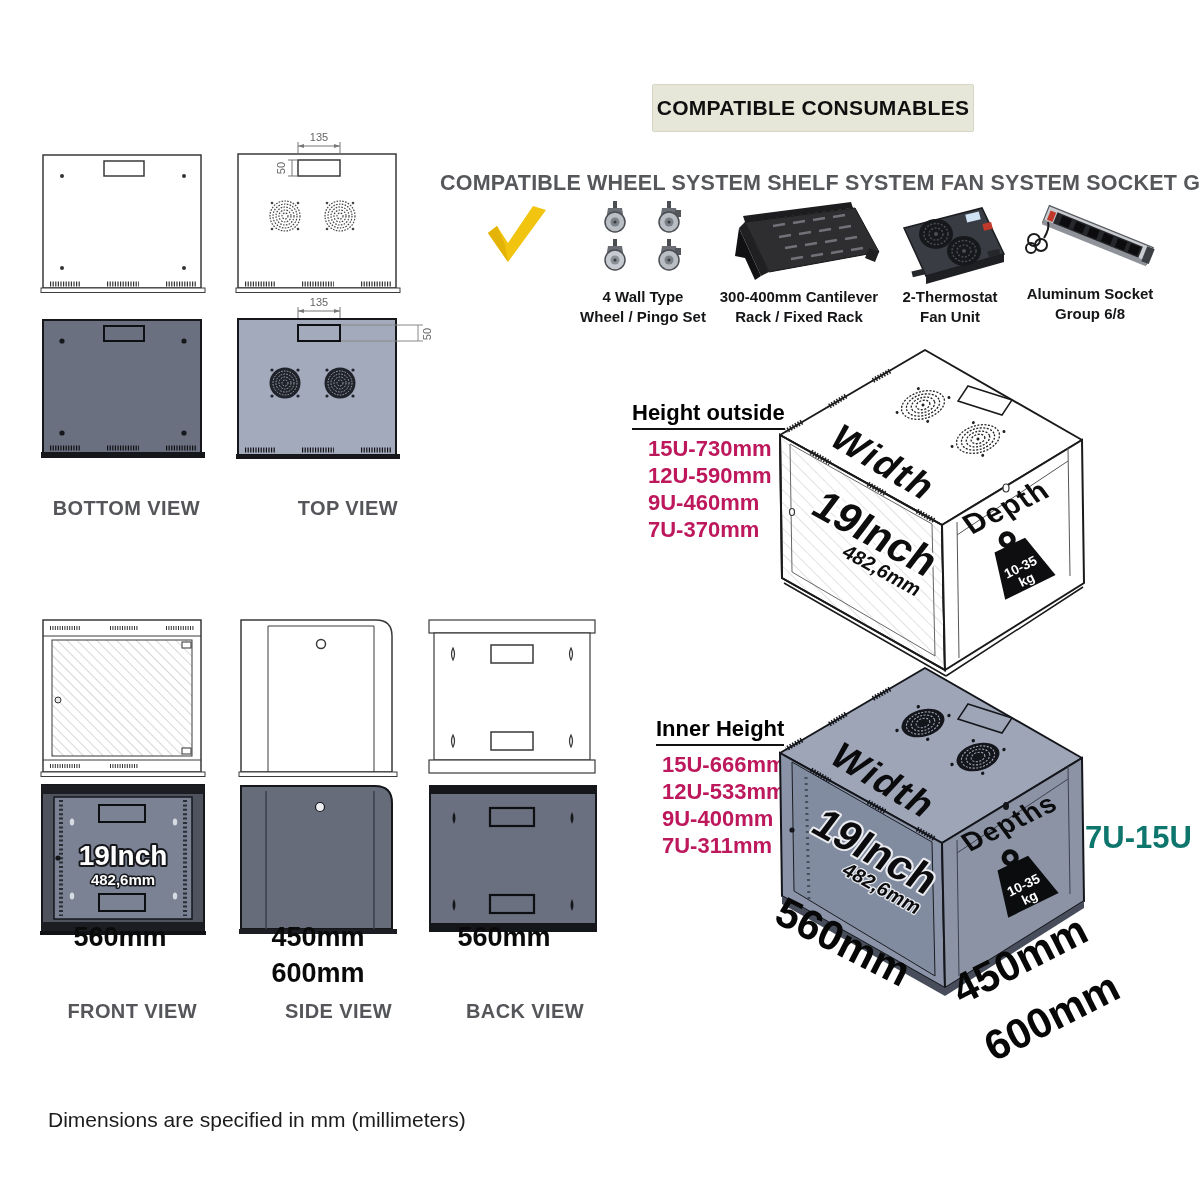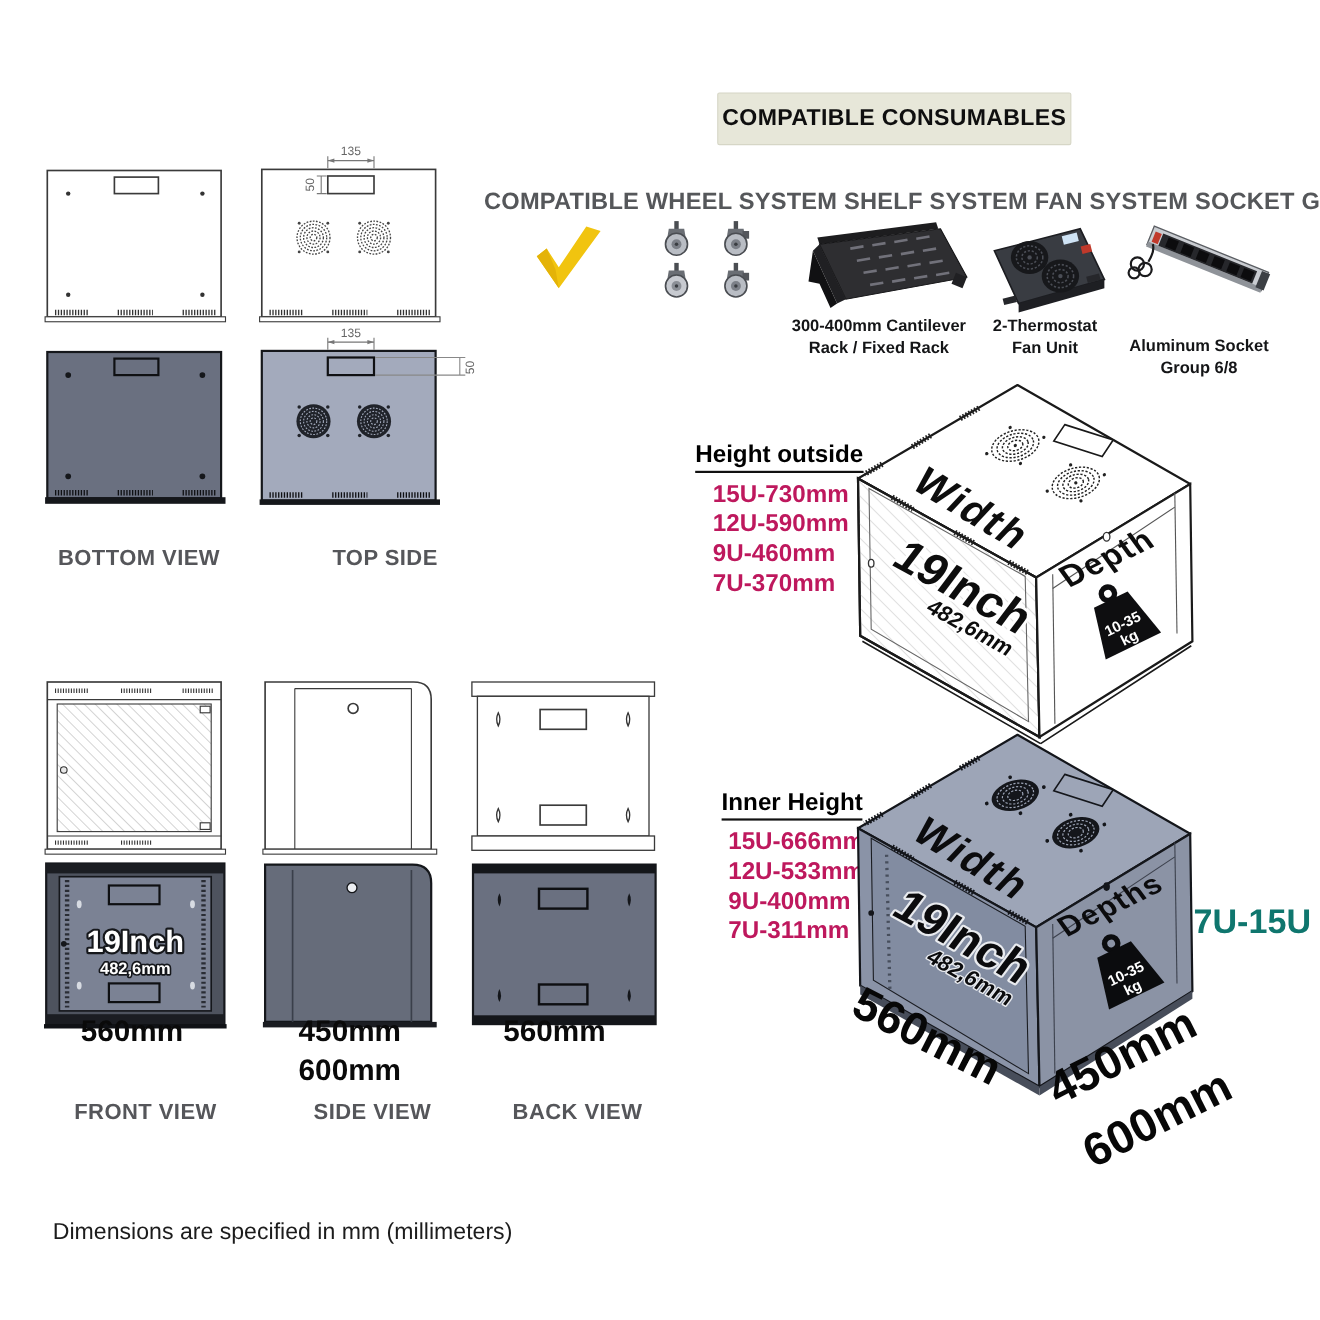--- a/index.html
+++ b/index.html
@@ -140,29 +140,33 @@
       <rect x="106" y="-8" width="8" height="16" fill="#3c3f44"></rect>
     </g>
     <g fill="none" stroke="#1b1b1d" stroke-width="2">
       <circle cx="16" cy="42" r="6"></circle>
         <circle cx="23" cy="47" r="6"></circle>
         <circle cx="13" cy="50" r="5"></circle>
       <path d="M26,40 Q32,30 30,24"></path>
     </g>
   </svg>
 
+  <div class="abs cap" style="left:548px;top:287px;width:190px;">
+    <div>4 Wall Type</div>
+    <div>Wheel / Pingo Set</div>
+  </div>
   <div class="abs cap" style="left:704px;top:287px;width:190px;">
     <div>300-400mm Cantilever</div>
     <div>Rack / Fixed Rack</div>
   </div>
   <div class="abs cap" style="left:855px;top:287px;width:190px;">
     <div>2-Thermostat</div>
     <div>Fan Unit</div>
   </div>
-  <div class="abs cap" style="left:995px;top:305px;width:190px;">
+  <div class="abs cap" style="left:995px;top:284px;width:190px;">
     <div>Aluminum Socket</div>
     <div>Group 6/8</div>
   </div>
 
   <svg class="abs" style="left:38px;top:148px;" width="170" height="152" viewBox="0 0 170 152">
     <rect x="5" y="7" width="158" height="133" fill="#fff" stroke="#3a3a3a" stroke-width="1.5"></rect>
     <rect x="66" y="13" width="40" height="15" fill="#fff" stroke="#3a3a3a" stroke-width="1.5"></rect>
     <g fill="#333">
       <circle cx="24" cy="28" r="2"></circle>
         <circle cx="146" cy="28" r="2"></circle>
@@ -296,21 +300,21 @@
     </g>
     <g stroke="#0f1013" stroke-width="5" stroke-dasharray="1.2,1.4">
       <line x1="12" y1="163" x2="42" y2="163"></line>
         <line x1="69" y1="163" x2="101" y2="163"></line>
         <line x1="128" y1="163" x2="158" y2="163"></line>
     </g>
     <rect x="3" y="167" width="164" height="5" fill="#15171b"></rect>
   </svg>
 
   <div class="abs viewlabel" style="left:40px;top:497px;width:160px;">BOTTOM VIEW</div>
-  <div class="abs viewlabel" style="left:238px;top:497px;width:160px;">TOP SIDE</div>
+  <div class="abs viewlabel" style="left:238px;top:497px;width:160px;">TOP VIEW</div>
 
   <svg class="abs" style="left:38px;top:612px;" width="170" height="172" viewBox="0 0 170 172">
     <defs>
       <pattern id="hatchFront" width="7" height="7" patternUnits="userSpaceOnUse" patternTransform="rotate(-45)">
         <line x1="0" y1="0" x2="0" y2="7" stroke="#b0b0b0" stroke-width="1"></line>
       </pattern>
     </defs>
     <rect x="5" y="8" width="158" height="152" fill="#fff" stroke="#3a3a3a" stroke-width="1.5"></rect>
     <line x1="5" y1="24" x2="163" y2="24" stroke="#3a3a3a" stroke-width="1"></line>
     <g stroke="#333" stroke-width="4" stroke-dasharray="1,1.4">

